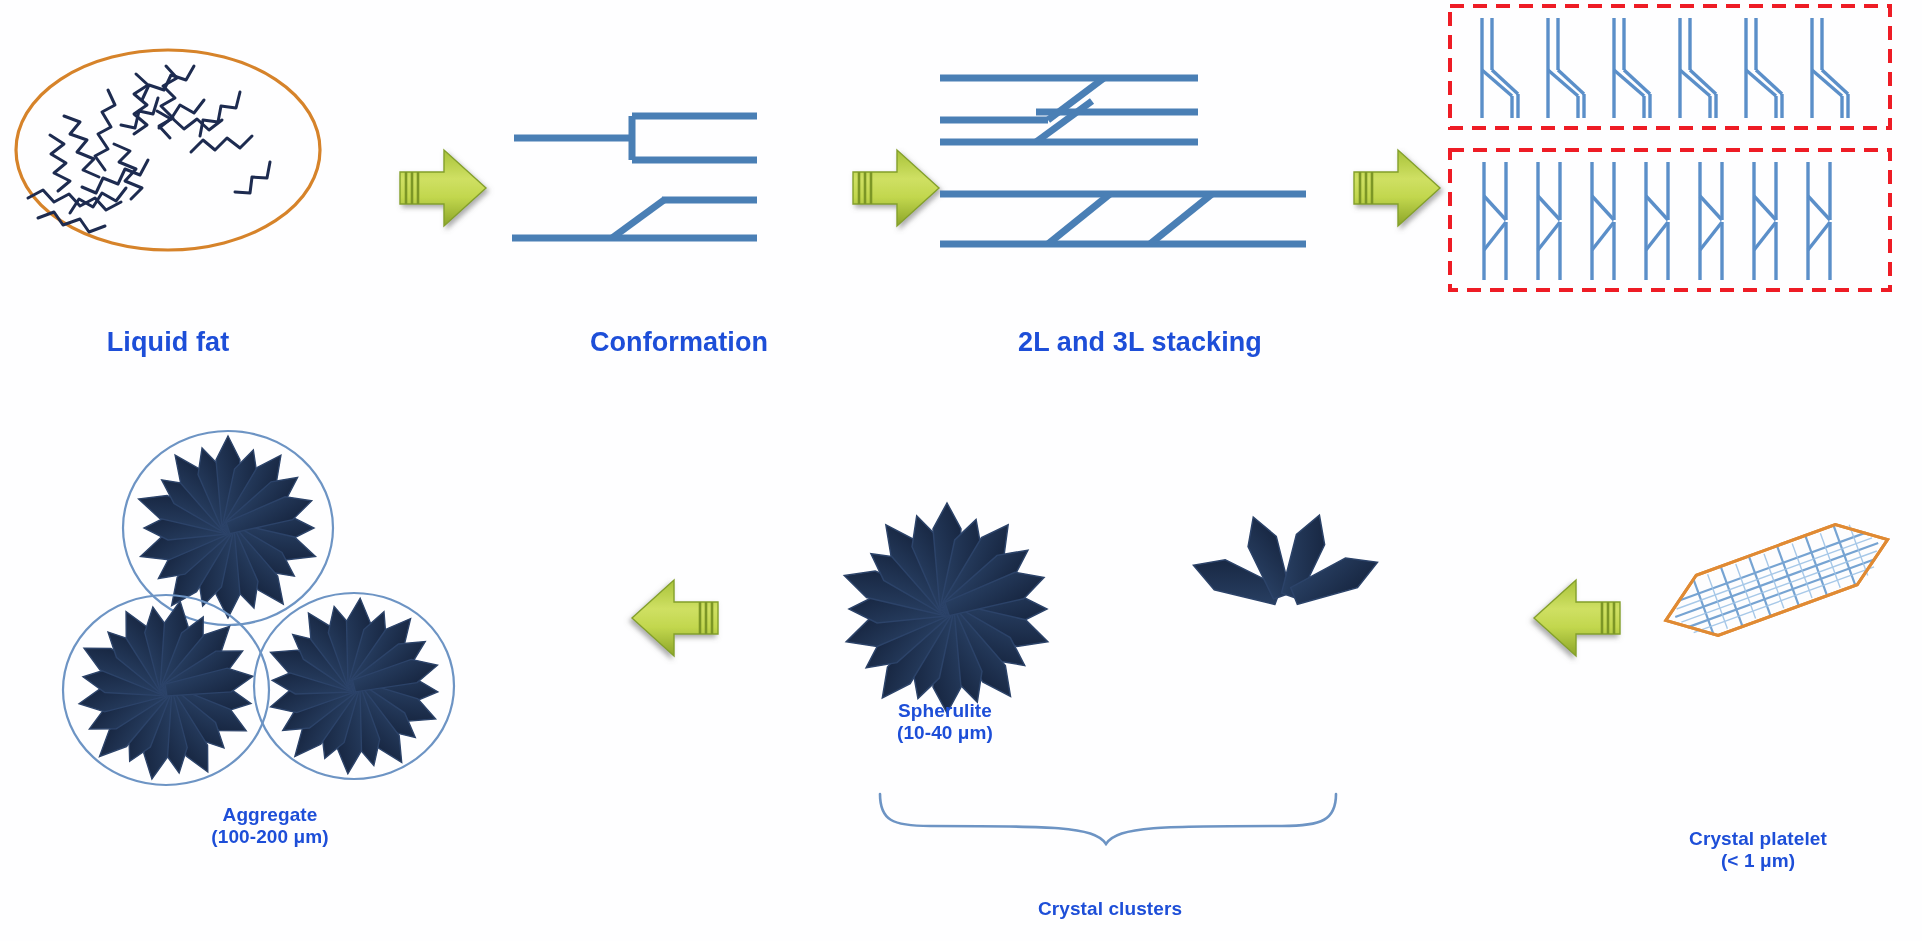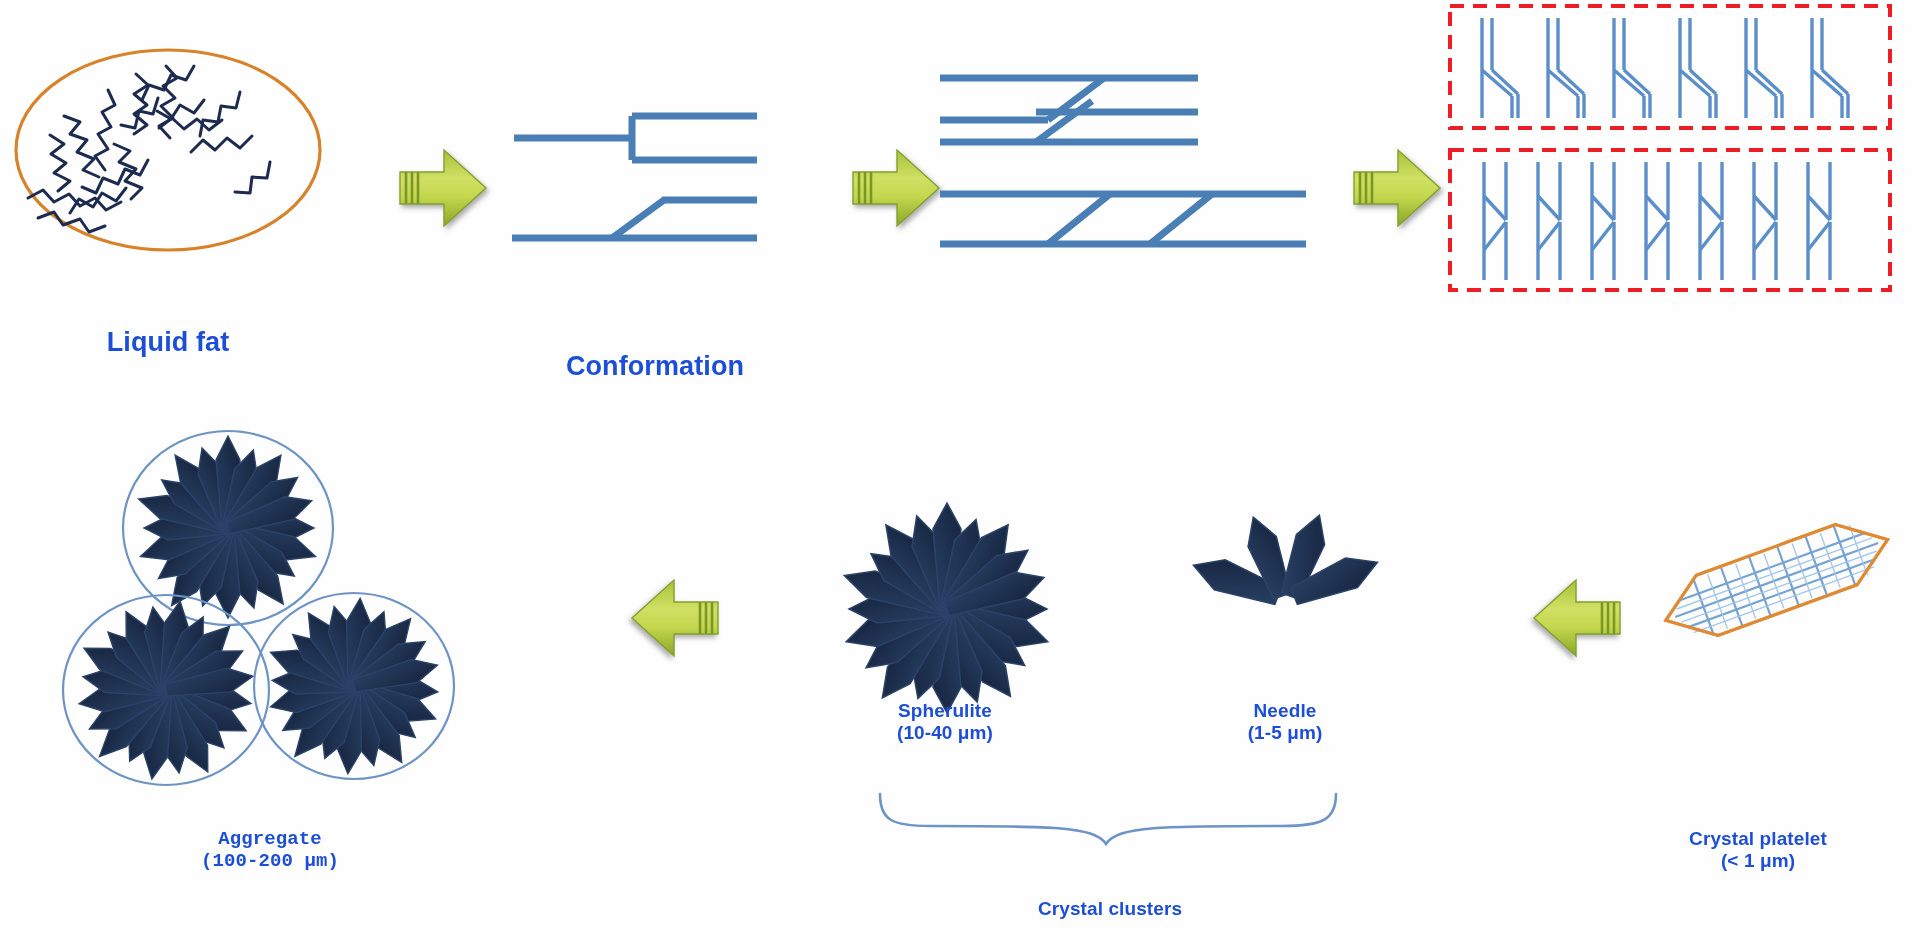--- a/index.html
+++ b/index.html
@@ -89,21 +89,21 @@
         <line x1="120" y1="8" x2="245" y2="8"></line>
         <line x1="120" y1="52" x2="245" y2="52"></line>
       </g>
       <g stroke="#4a7fb5" stroke-width="7" fill="none" stroke-linecap="butt">
         <line x1="0" y1="130" x2="245" y2="130"></line>
         <line x1="100" y1="130" x2="152" y2="92"></line>
         <line x1="150" y1="92" x2="245" y2="92"></line>
       </g>
     </svg>
   </div>
-  <div class="caption cap-top" style="left:460px;top:327px;width:390px;margin-top:24px;">Conformation</div>
+  <div class="caption cap-top" style="left:484px;top:327px;width:390px;">Conformation</div>
 
   <div class="node" style="left:845px;top:142px;">
     <svg width="100" height="96" viewBox="0 0 100 96">
       <g filter="url(#softShadow)">
         <path d="M8,30 H52 V8 L94,46 L52,84 V62 H8 Z" fill="url(#gArrowR)" stroke="#84a02b" stroke-width="1.4"></path>
         <g stroke="#7c9626" stroke-width="2.6">
           <line x1="14" y1="30" x2="14" y2="62"></line>
           <line x1="20" y1="30" x2="20" y2="62"></line>
           <line x1="26" y1="30" x2="26" y2="62"></line>
         </g>
@@ -122,20 +122,21 @@
         <line x1="96" y1="74" x2="152" y2="33"></line>
       </g>
       <g stroke="#4a7fb5" stroke-width="7" fill="none" stroke-linecap="butt">
         <line x1="0" y1="126" x2="366" y2="126"></line>
         <line x1="0" y1="176" x2="366" y2="176"></line>
         <line x1="108" y1="176" x2="170" y2="126"></line>
         <line x1="210" y1="176" x2="272" y2="126"></line>
       </g>
     </svg>
   </div>
+  <div class="caption cap-top" style="left:880px;top:327px;width:520px;">2L and 3L stacking</div>
 
   <div class="node" style="left:1346px;top:142px;">
     <svg width="100" height="96" viewBox="0 0 100 96">
       <g filter="url(#softShadow)">
         <path d="M8,30 H52 V8 L94,46 L52,84 V62 H8 Z" fill="url(#gArrowR)" stroke="#84a02b" stroke-width="1.4"></path>
         <g stroke="#7c9626" stroke-width="2.6">
           <line x1="14" y1="30" x2="14" y2="62"></line>
           <line x1="20" y1="30" x2="20" y2="62"></line>
           <line x1="26" y1="30" x2="26" y2="62"></line>
         </g>
@@ -451,21 +452,21 @@
                 <path d="M0,-6 L60,-12 L84,0 L60,12 L0,6 Z"></path>
               </g>
             <g transform="rotate(346)">
                 <path d="M0,-6 L62,-12 L86,0 L62,12 L0,6 Z"></path>
               </g>
           </g>
         </g>
       </g>
     </svg>
   </div>
-  <div class="caption cap-bot" style="left:90px;top:828px;width:360px;font-family:Liberation Mono, monospace;"><span>Aggregate</span><br><span>(100-200 μm)</span></div>
+  <div class="caption cap-bot" style="left:90px;top:804px;width:360px;"><span>Aggregate</span><br><span>(100-200 μm)</span></div>
 
   <div class="node" style="left:626px;top:572px;">
     <svg width="100" height="96" viewBox="0 0 100 96">
       <g filter="url(#softShadow)" transform="translate(100,0) scale(-1,1)">
         <path d="M8,30 H52 V8 L94,46 L52,84 V62 H8 Z" fill="url(#gArrowR)" stroke="#84a02b" stroke-width="1.4"></path>
         <g stroke="#7c9626" stroke-width="2.6">
           <line x1="14" y1="30" x2="14" y2="62"></line>
           <line x1="20" y1="30" x2="20" y2="62"></line>
           <line x1="26" y1="30" x2="26" y2="62"></line>
         </g>
@@ -554,21 +555,20 @@
           </g>
         <g transform="translate(112,18) rotate(290)">
             <path d="M0,-9 L60,-15 L86,0 L60,15 L0,9 Z"></path>
           </g>
         <g transform="translate(116,18) rotate(338)">
             <path d="M0,-9 L62,-16 L90,0 L62,16 L0,9 Z"></path>
           </g>
       </g>
     </svg>
   </div>
-  <div class="caption cap-bot" style="left:1140px;top:700px;width:290px;"><span>Needle</span><br><span>(1-5 μm)</span></div>
 
   <div class="node" style="left:870px;top:790px;">
     <svg width="480" height="60" viewBox="0 0 480 60">
       <path d="M10,4 C10,30 22,36 60,36 C180,36 224,36 236,54
                C248,36 292,36 412,36 C452,36 466,30 466,4" fill="none" stroke="#6d94c4" stroke-width="2.6" stroke-linecap="round"></path>
     </svg>
   </div>
   <div class="caption cap-bot" style="left:870px;top:850px;width:480px;margin-top:48px;">Crystal clusters</div>
 
   <div class="node" style="left:1528px;top:572px;">

